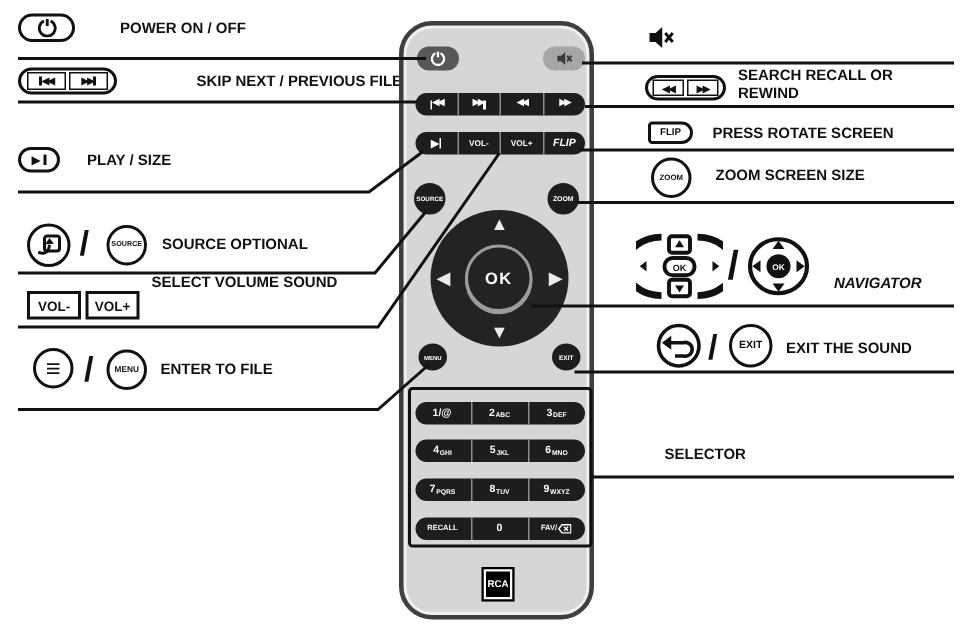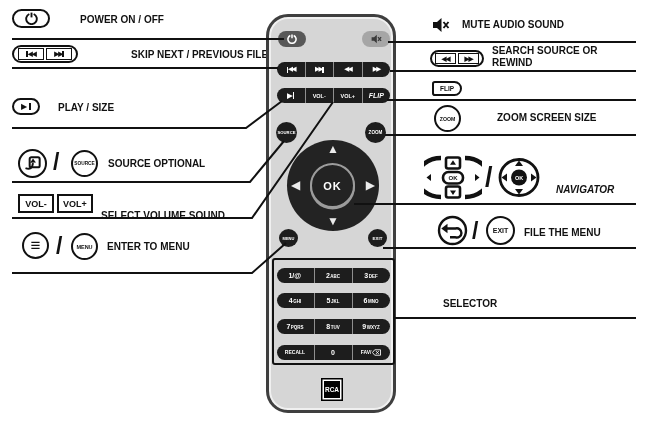--- a/index.html
+++ b/index.html
@@ -79,50 +79,50 @@
       <path d="M3 17 Q11 20 12 11" fill="none" stroke="currentColor" stroke-width="2.4"></path>
       <polygon points="8.5,10.5 15.5,10.2 12,5.5" fill="currentColor"></polygon>
     </svg>
   </div>
   <div class="slash" style="left:53px;top:151px;">/</div>
   <div class="circle-outline" style="left:71px;top:150px;width:27px;height:27px;font-size:4.8px;letter-spacing:0;">SOURCE</div>
   <div class="lbl" style="left:108px;top:158px;">SOURCE  OPTIONAL</div>
 
   <div class="box-outline" style="left:18px;top:194px;width:36px;height:19px;font-size:9px;">VOL-</div>
   <div class="box-outline" style="left:57px;top:194px;width:36px;height:19px;font-size:9px;">VOL+</div>
-  <div class="lbl" style="left:101px;top:210px;text-align:center;">SELECT VOLUME SOUND</div>
+  <div class="lbl" style="left:101px;top:183px;text-align:center;">SELECT VOLUME SOUND</div>
 
   <div class="circle-outline" style="left:22px;top:232px;width:27px;height:27px;font-size:17px;">≡</div>
   <div class="slash" style="left:56px;top:235px;">/</div>
   <div class="circle-outline" style="left:71px;top:233px;width:27px;height:27px;font-size:5.5px;">MENU</div>
-  <div class="lbl" style="left:107px;top:241px;">ENTER TO MENU</div>
+  <div class="lbl" style="left:107px;top:241px;">ENTER TO FILE</div>
 
   <div style="position:absolute;left:432px;top:17px;">
     <svg width="18" height="16" viewBox="0 0 18 16" style="color:#111">
       <polygon points="1,5 5,5 9.5,1 9.5,15 5,11 1,11" fill="currentColor"></polygon>
       <path d="M11.5 5 L16.5 11 M16.5 5 L11.5 11" stroke="currentColor" stroke-width="1.9"></path>
     </svg>
   </div>
-  <div class="lbl" style="left:462px;top:19px;">MUTE AUDIO SOUND</div>
 
   <div class="pill-outline" style="left:430px;top:50px;width:54px;height:17px;">
     <span class="mini-box" style="width:21px;height:11px;">
         <span>◀◀</span>
       </span>
     <span class="mini-box" style="width:21px;height:11px;">
         <span>▶▶</span>
       </span>
   </div>
-  <div class="lbl" style="left:492px;top:45px;">SEARCH SOURCE OR</div>
+  <div class="lbl" style="left:492px;top:45px;">SEARCH RECALL OR</div>
   <div class="lbl" style="left:492px;top:57px;">REWIND</div>
 
   <div class="box-outline" style="left:432px;top:81px;width:30px;height:15px;border-radius:3px 8px 8px 3px;font-size:6.5px;">FLIP</div>
+  <div class="lbl" style="left:475px;top:84px;">PRESS ROTATE SCREEN</div>
 
   <div class="circle-outline" style="left:434px;top:105px;width:27px;height:27px;font-size:5.2px;">ZOOM</div>
-  <div class="lbl" style="left:477px;top:112px;margin-left:20px;">ZOOM SCREEN SIZE</div>
+  <div class="lbl" style="left:477px;top:112px;">ZOOM SCREEN SIZE</div>
 
   <div style="position:absolute;left:424px;top:155px;">
     <svg width="58" height="45" viewBox="0 0 58 45" style="color:#111">
       <path d="M17 3 A24 19.5 0 0 0 17 42" fill="none" stroke="currentColor" stroke-width="4.5"></path>
       <path d="M41 3 A24 19.5 0 0 1 41 42" fill="none" stroke="currentColor" stroke-width="4.5"></path>
       <polygon points="7,19 7,26 2.5,22.5" fill="currentColor"></polygon>
       <polygon points="51,19 51,26 55.5,22.5" fill="currentColor"></polygon>
       <rect x="22" y="2.5" width="14" height="11" rx="2" fill="none" stroke="currentColor" stroke-width="2.6"></rect>
       <polygon points="29,5.2 32,9.8 26,9.8" fill="currentColor"></polygon>
       <rect x="19" y="17" width="20" height="11.5" rx="5.5" fill="none" stroke="currentColor" stroke-width="2.6"></rect>
@@ -147,21 +147,21 @@
 
   <div style="position:absolute;left:437px;top:215px;">
     <svg width="31" height="31" viewBox="0 0 31 31" style="color:#111">
       <circle cx="15.5" cy="15.5" r="13.5" fill="none" stroke="currentColor" stroke-width="2.4"></circle>
       <path d="M9 13.5 H18.5 A4.6 4.6 0 1 1 18.5 22.3 H13" fill="none" stroke="currentColor" stroke-width="2.4"></path>
       <polygon points="10.5,8.8 10.5,18.2 4.3,13.5" fill="currentColor"></polygon>
     </svg>
   </div>
   <div class="slash" style="left:472px;top:220px;">/</div>
   <div class="circle-outline" style="left:486px;top:216px;width:29px;height:29px;font-size:7px;">EXIT</div>
-  <div class="lbl" style="left:524px;top:227px;">FILE THE MENU</div>
+  <div class="lbl" style="left:524px;top:227px;">EXIT THE SOUND</div>
 
   <div class="lbl" style="left:443px;top:298px;">SELECTOR</div>
 
   <div class="remote">
 
     <div class="rbtn" style="left:9px;top:14px;width:28px;height:16px;border-radius:8px;background:#585858;">
       <svg width="10" height="10" viewBox="0 0 13 13" style="color:#fff">
         <path d="M4.3 2 A5.3 5.3 0 1 0 8.7 2" fill="none" stroke="currentColor" stroke-width="2"></path>
         <line x1="6.5" y1="0.6" x2="6.5" y2="5.4" stroke="currentColor" stroke-width="2"></line>
       </svg>

